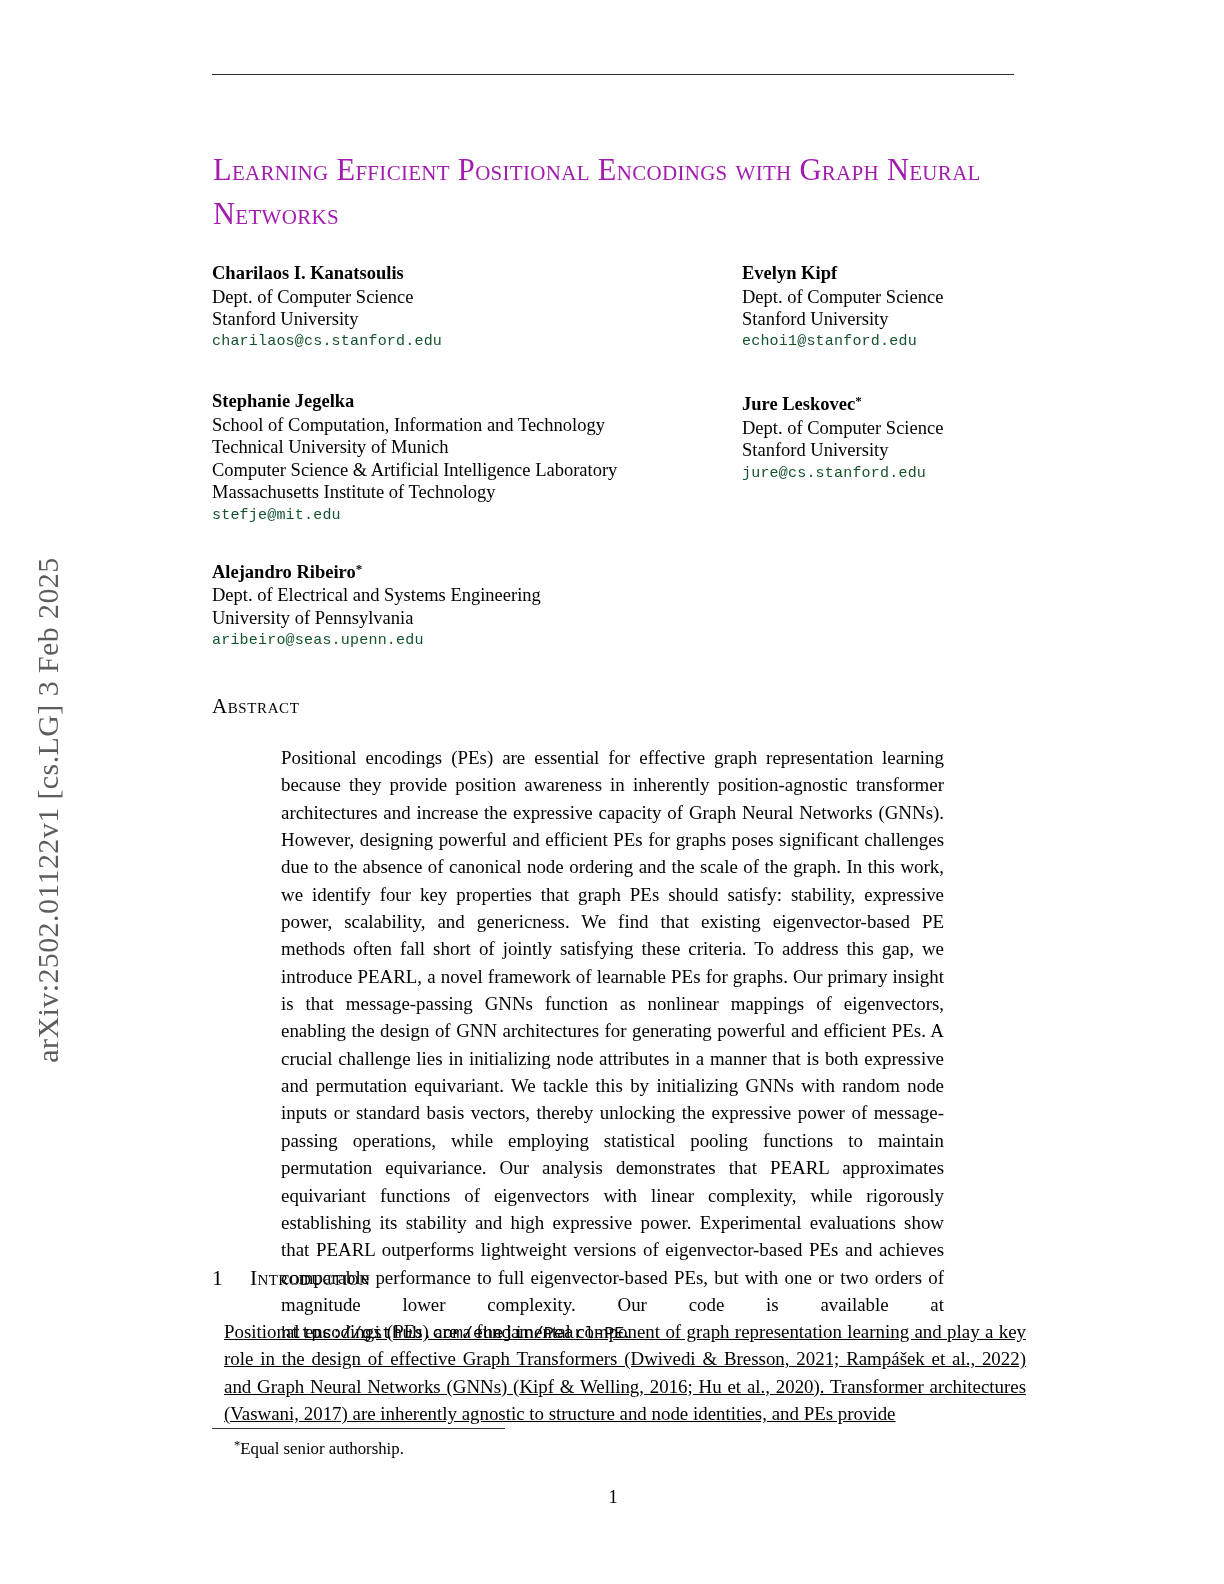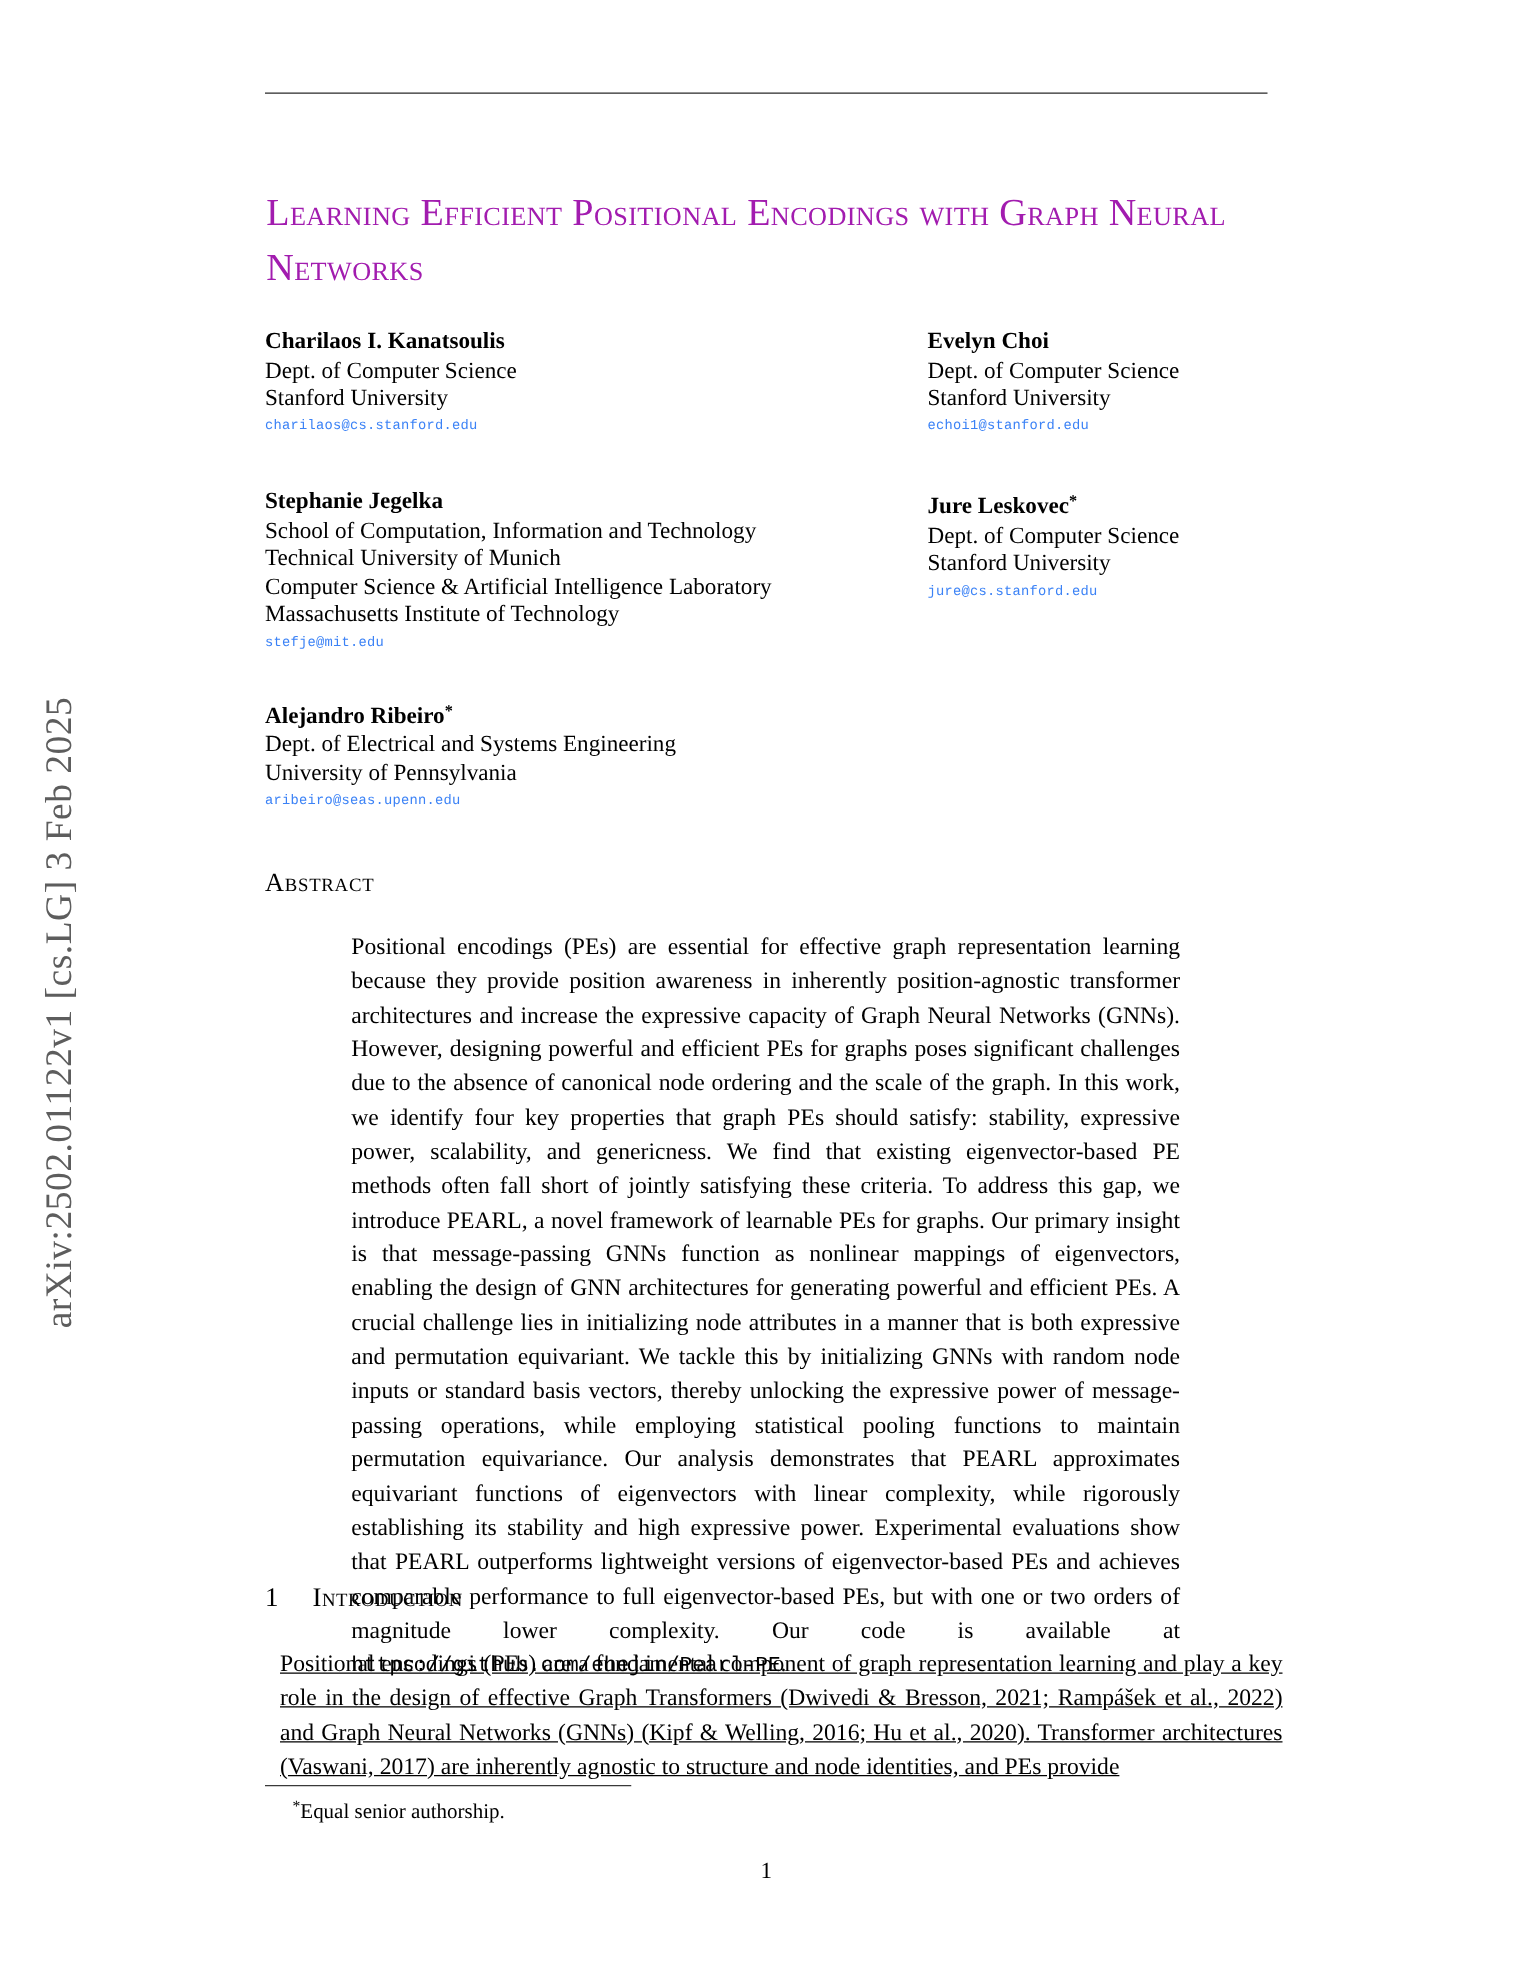--- a/index.html
+++ b/index.html
@@ -94,23 +94,23 @@
     font-weight: bold;
     font-size: 13px;
     vertical-align: 5px;
   }
   .author-line {
     font-size: 18.5px;
     line-height: 22.4px;
   }
   .author-email {
     font-family: "Liberation Mono", "DejaVu Sans Mono", monospace;
-    font-size: 11px;
+    font-size: 15px;
     line-height: 23px;
-    color: #3b82f6;
+    color: #14532d;
     letter-spacing: 0.2px;
   }
   .row-gap-a { height: 37px; }
   .row-gap-b { height: 31px; }
 
   
   #abstract-head {
     position: absolute;
     left: 0;
     top: 694px;
@@ -210,21 +210,21 @@
   <div class="authors">
 
     <div class="author-row">
       <div class="author-col">
         <div class="author-name"><span>Charilaos I. Kanatsoulis</span></div>
         <div class="author-line">Dept. of Computer Science</div>
         <div class="author-line">Stanford University</div>
         <div class="author-email">charilaos@cs.stanford.edu</div>
       </div>
       <div class="author-col right">
-        <div class="author-name"><span>Evelyn Choi</span></div>
+        <div class="author-name"><span>Evelyn Kipf</span></div>
         <div class="author-line">Dept. of Computer Science</div>
         <div class="author-line">Stanford University</div>
         <div class="author-email">echoi1@stanford.edu</div>
       </div>
     </div>
 
     <div class="row-gap-a"></div>
 
     <div class="author-row">
       <div class="author-col">

